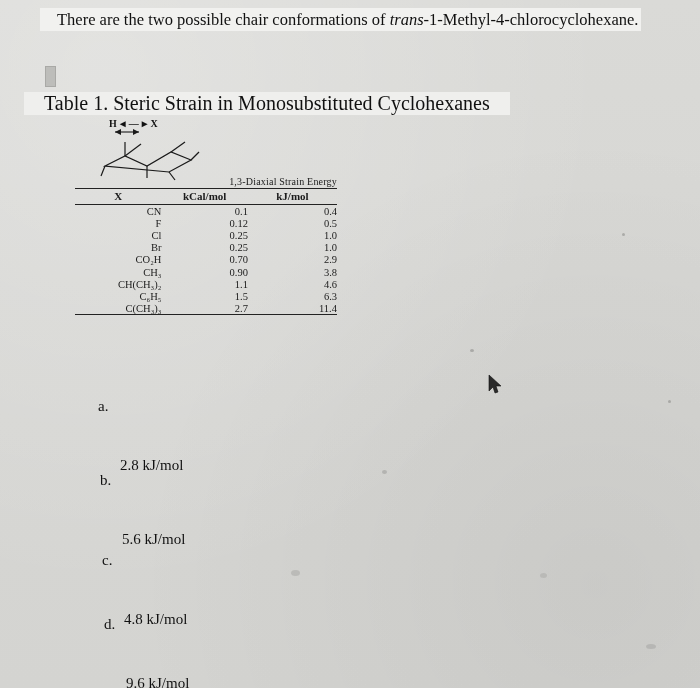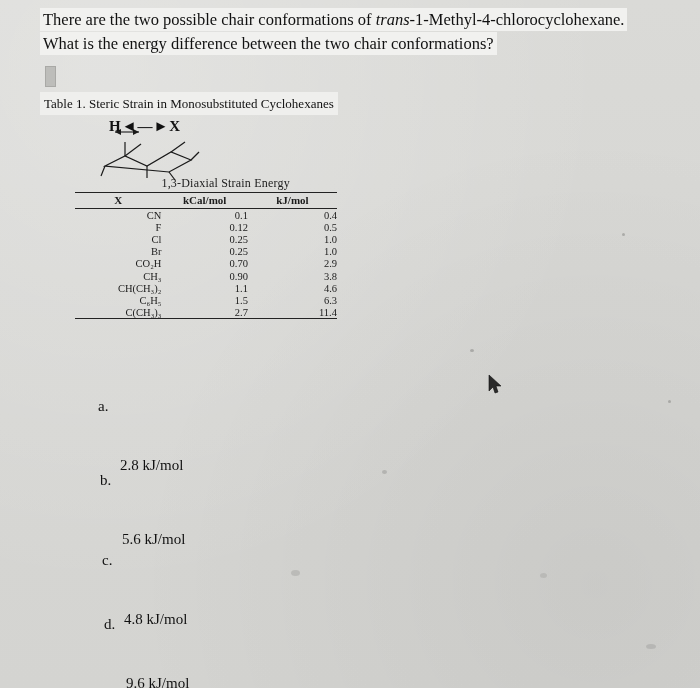--- a/index.html
+++ b/index.html
@@ -34,77 +34,77 @@
     position: absolute;
     left: 40px;
     top: 8px;
     width: 660px;
   }
   .qline {
     display: inline-block;
     background: #f1f1ef;
     font-size: 16.5px;
     line-height: 21px;
-    padding: 1px 3px 1px 3px;
+    padding: 1px 3px 1px 17px;
     white-space: nowrap;
     text-align: center;
   }
   .qline.l2 { margin-top: 1px; }
   .qline i { font-style: italic; }
 
   .cursor-block {
     position: absolute;
     left: 45px;
     top: 66px;
     width: 9px;
     height: 19px;
     background: #bdbdba;
     border: 1px solid #a9a9a6;
   }
 
   .table-title {
     position: absolute;
-    left: 40px;
+    left: 24px;
     top: 92px;
     background: #efefed;
-    font-size: 13px;
+    font-size: 20px;
     line-height: 21px;
-    padding: 1px 4px;
+    padding: 1px 20px;
     white-space: nowrap;
   }
 
   
   .structure {
     position: absolute;
     left: 95px;
     top: 118px;
     width: 130px;
     height: 70px;
   }
   .hx-label {
     position: absolute;
     top: 0px;
     left: 14px;
-    font-size: 15px;
+    font-size: 10px;
     font-weight: bold;
     letter-spacing: 1px;
   }
 
   .tbl {
     position: absolute;
     left: 75px;
     top: 176px;
     width: 262px;
     font-size: 11px;
     border-collapse: collapse;
     color: #1b1b1b;
   }
   .tbl .strain-head td {
-    text-align: left;
-    font-size: 12px;
+    text-align: right;
+    font-size: 10px;
     padding: 0 0 1px 0;
     letter-spacing: 0.2px;
   }
   .tbl .colhead td {
     text-align: center;
     font-weight: bold;
     font-size: 11px;
     padding: 1px 0 2px 0;
     border-top: 1.3px solid #222;
     border-bottom: 1.1px solid #222;
@@ -159,21 +159,20 @@
 </style>
 </head>
 <body>
 
 <div class="page">
   <div class="noise"></div>
 
   <div class="question">
     <div class="qline l1"><span>There are the two possible chair conformations of </span><i>trans</i><span>-1-Methyl-4-chlorocyclohexane.</span></div>
     <br>
-    <div class="qline l2">What is the energy difference between the two chair conformations?</div>
   </div>
 
   <div class="cursor-block"></div>
 
   <div class="table-title">Table 1. Steric Strain in Monosubstituted Cyclohexanes</div>
 
   <div class="structure">
     <div class="hx-label">H◄—►X</div>
     <svg width="130" height="70" viewBox="0 0 130 70">
       <g stroke="#1a1a1a" stroke-width="1.2" fill="none">

